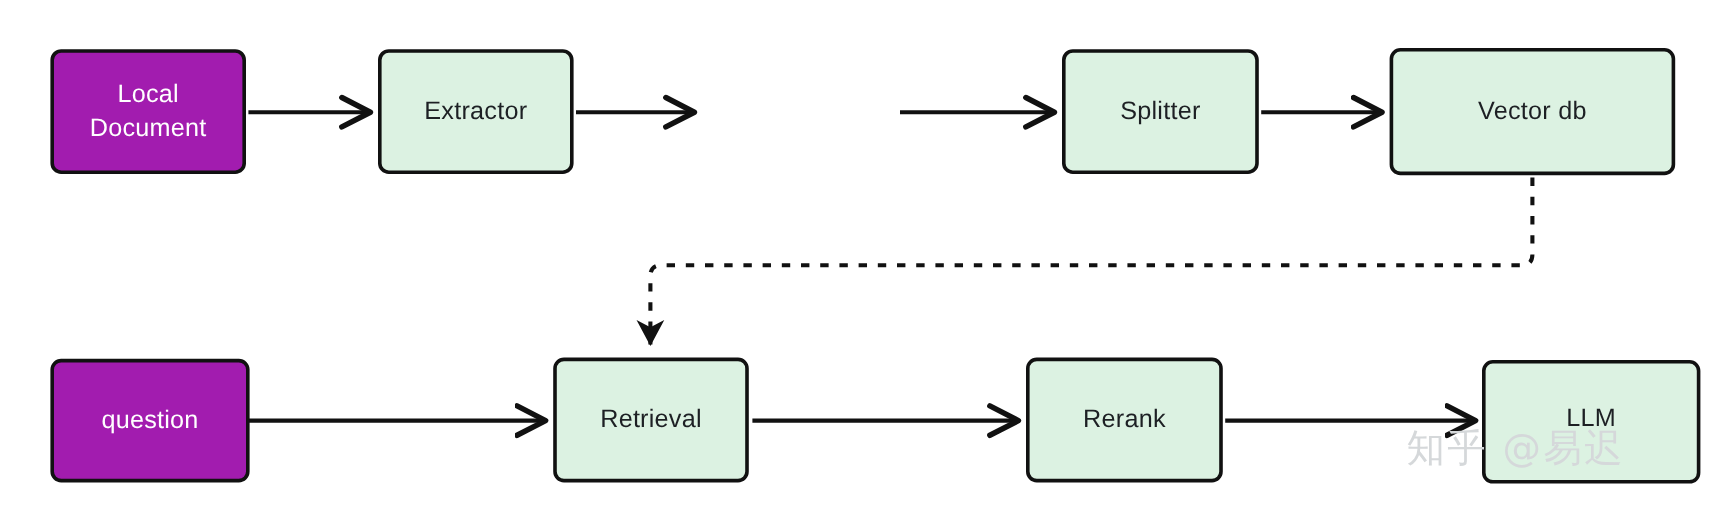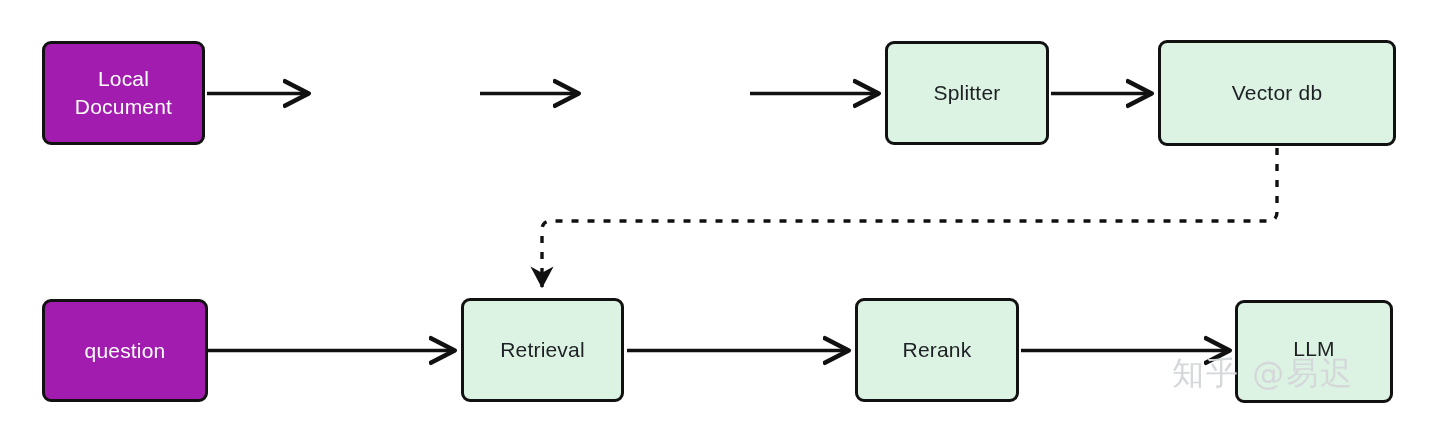--- a/index.html
+++ b/index.html
@@ -94,20 +94,23 @@
     <line x1="207" y1="350.5" x2="454" y2="350.5" stroke="#111111" stroke-width="3.4" marker-end="url(#arrowhead)"></line>
     <line x1="627" y1="350.5" x2="848" y2="350.5" stroke="#111111" stroke-width="3.4" marker-end="url(#arrowhead)"></line>
     <line x1="1021" y1="350.5" x2="1229" y2="350.5" stroke="#111111" stroke-width="3.4" marker-end="url(#arrowhead)"></line>
   </svg>
 
   <div class="node blue" style="left:42px; top:41px; width:163px; height:104px;">
     <span class="node-label">Local
 Document</span>
   </div>
 
+  <div class="node green" style="left:315px; top:41px; width:163px; height:104px;">
+    <span class="node-label">Extractor</span>
+  </div>
 
 
   <div class="node green" style="left:885px; top:41px; width:164px; height:104px;">
     <span class="node-label">Splitter</span>
   </div>
 
   <div class="node green" style="left:1158px; top:40px; width:238px; height:106px;">
     <span class="node-label">Vector db</span>
   </div>
 
@@ -116,19 +119,19 @@
   </div>
 
   <div class="node green" style="left:855px; top:298px; width:164px; height:104px;">
     <span class="node-label">Rerank</span>
   </div>
 
   <div class="node green" style="left:461px; top:298px; width:163px; height:104px;">
     <span class="node-label">Retrieval</span>
   </div>
 
-  <div class="node green raise" style="left:1235px; top:300px; width:158px; height:103px;">
+  <div class="node green raise" style="left:1235px; top:300px; width:182px; height:103px;">
     <span class="node-label">LLM</span>
   </div>
 
   <div class="watermark" style="left:1172px; top:352px;">知乎 @易迟</div>
 
 </div>
 
 </body></html>

